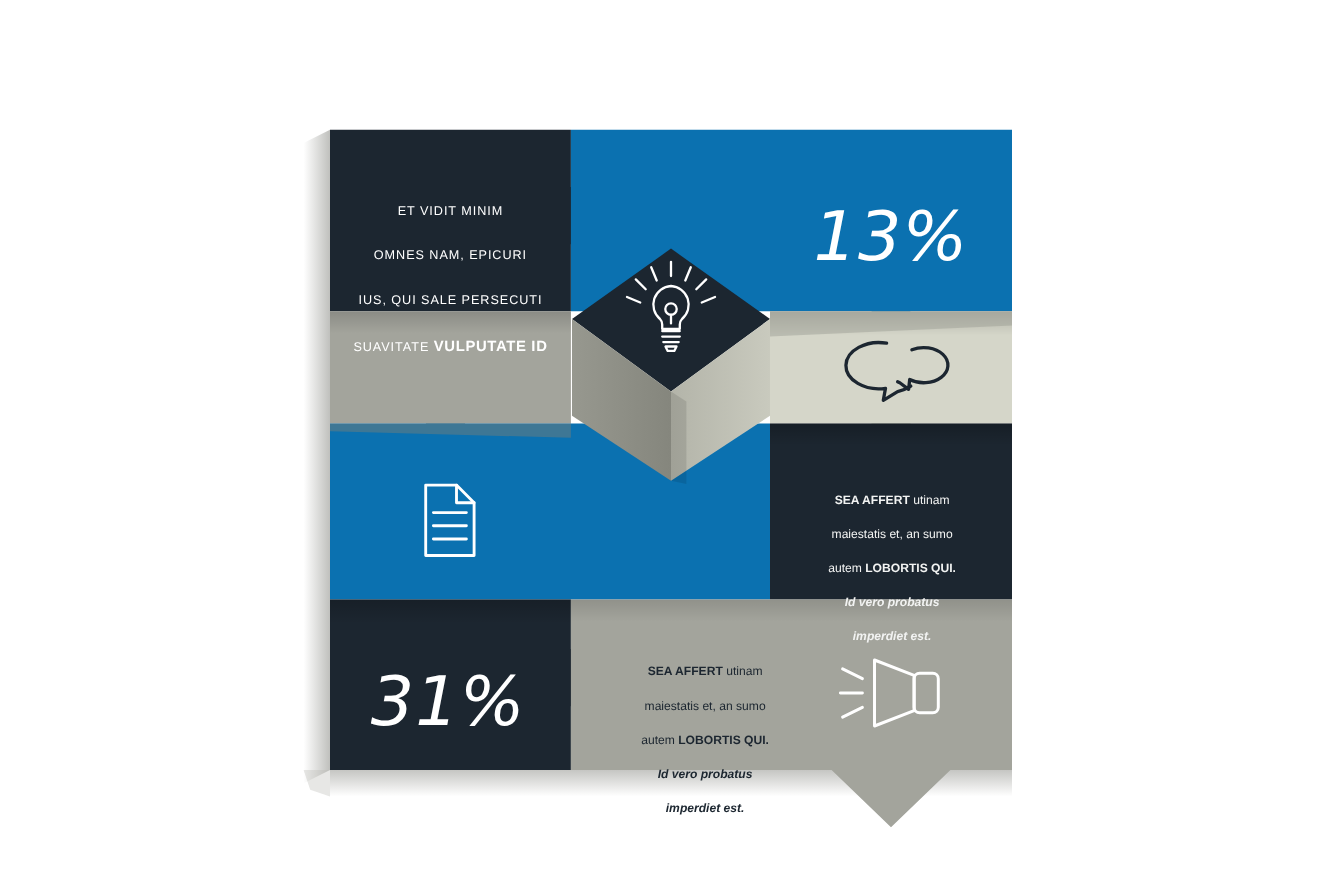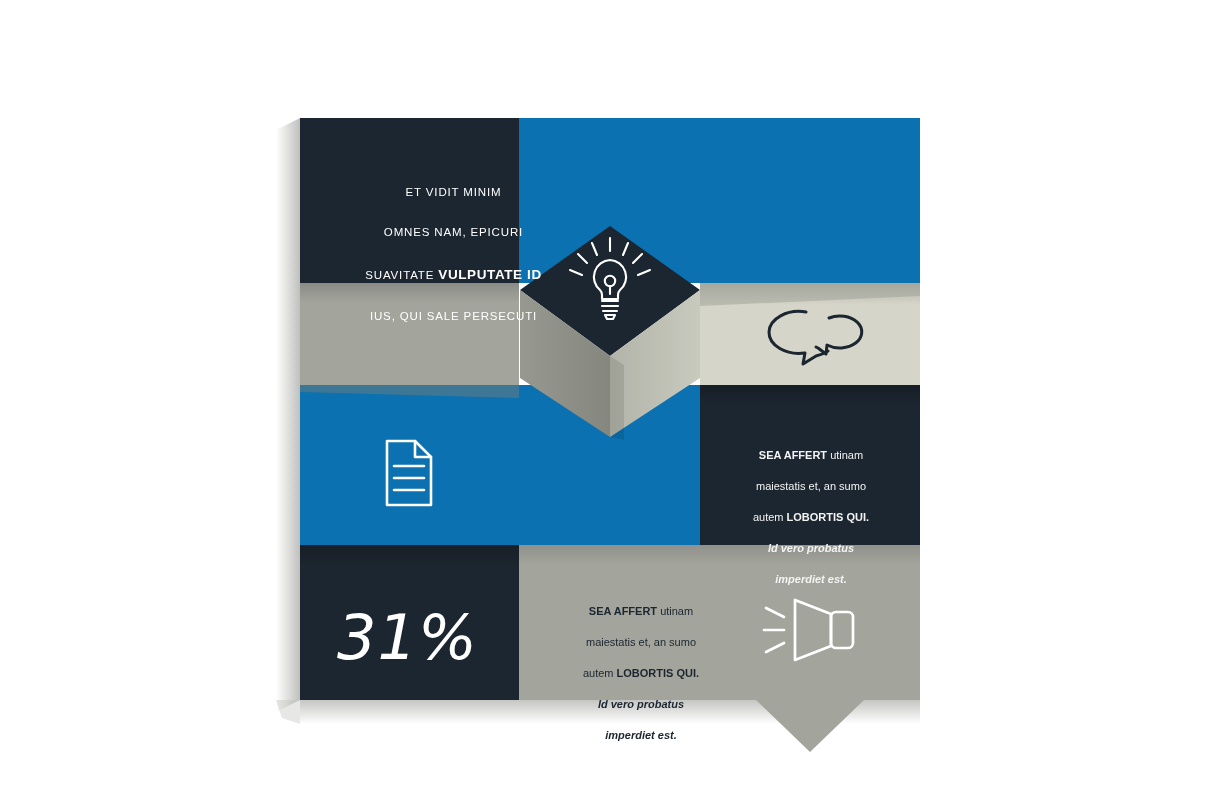--- a/index.html
+++ b/index.html
@@ -167,27 +167,28 @@
     </g>
 
     <g fill="none" stroke="#ffffff" stroke-width="2.7" stroke-linecap="round" stroke-linejoin="round">
       <path d="M795 600 l0 60 l36 -14 l0 -32 z"></path>
       <rect x="831" y="612" width="22" height="36" rx="5"></rect>
       <path d="M766 608 l18 9 M764 630 l20 0 M766 652 l18 -9"></path>
     </g>
 
   </svg>
 
-  <div class="txt caps-block" style="left:300px; top:162px; width:219px;padding-left:44px;">
+  <div class="txt caps-block" style="left:300px; top:162px; width:219px;">
     <div>ET VIDIT MINIM</div>
     <div>OMNES NAM, EPICURI</div>
+    <div>IUS, QUI SALE PERSECUTI</div>
     <div><span>SUAVITATE </span><span class="b">VULPUTATE ID</span></div>
-    <div>IUS, QUI SALE PERSECUTI</div>
   </div>
 
+  <div class="txt pct" style="left:700px; top:170px; width:220px;">13%</div>
 
   <div class="txt pct" style="left:300px; top:593px; width:215px;">31%</div>
 
   <div class="txt para on-dark" style="left:716px; top:432px; width:190px;">
     <div><span class="b">SEA AFFERT</span><span> utinam</span></div>
     <div>maiestatis et, an sumo</div>
     <div><span>autem </span><span class="b">LOBORTIS QUI.</span></div>
     <div class="i">Id vero probatus</div>
     <div class="i">imperdiet est.</div>
   </div>

